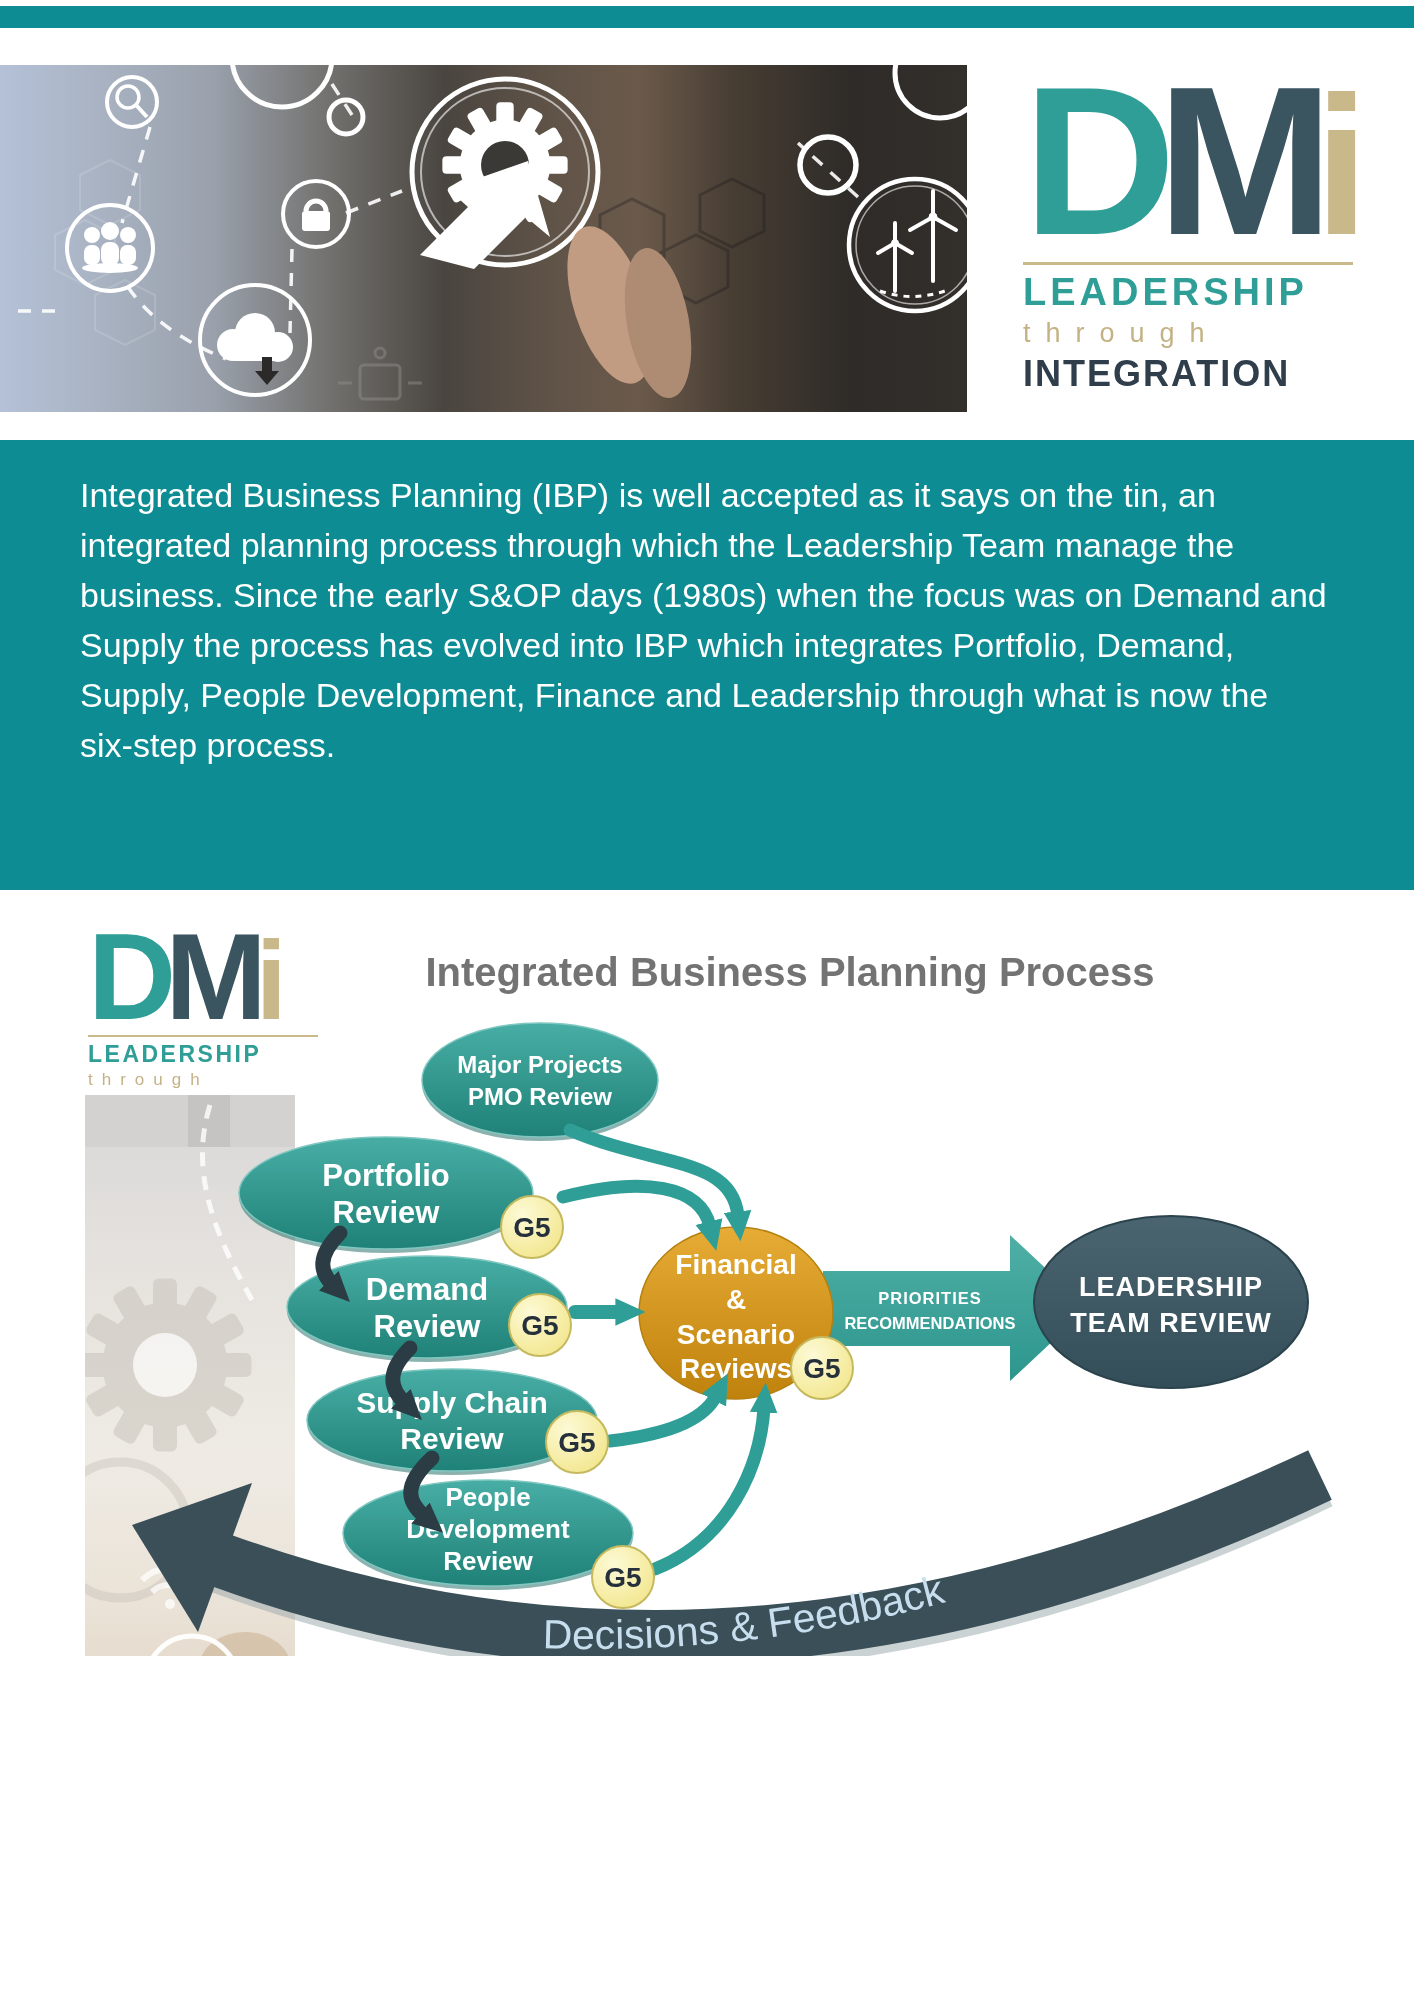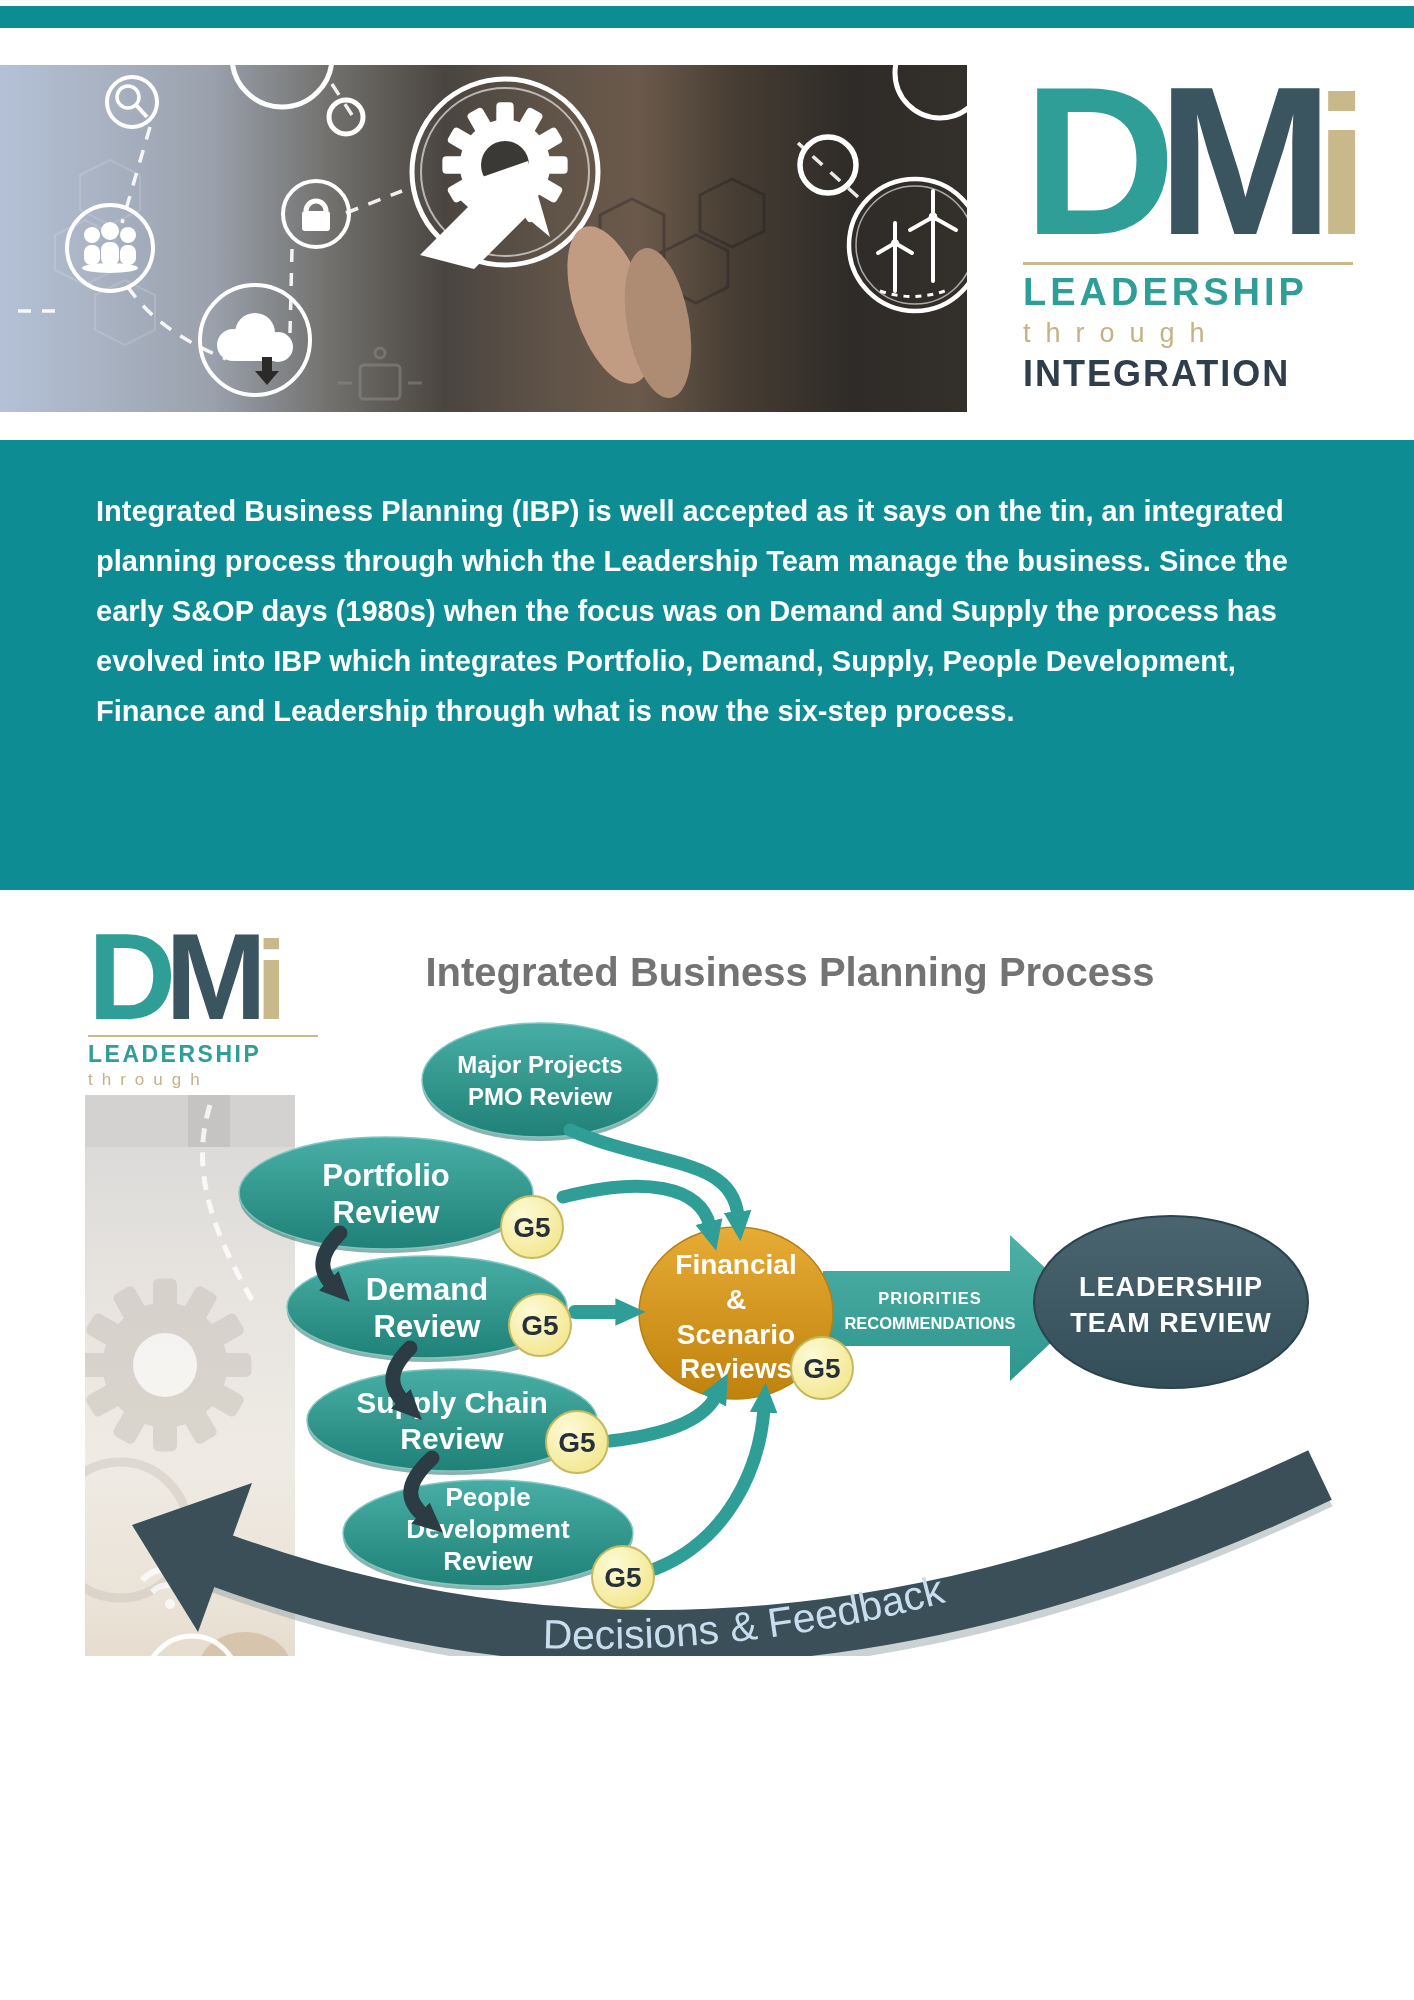--- a/index.html
+++ b/index.html
@@ -37,21 +37,21 @@
   .brand-sm .brand-rule{height:2px;margin:5px 0 4px;}
   .brand-sm .brand-leadership{font-size:23px;letter-spacing:2.5px;}
   .brand-sm .brand-through{font-size:17px;letter-spacing:9px;margin-top:2px;}
   .brand-sm .brand-integration{font-size:23px;letter-spacing:1.5px;margin-top:2px;
       border-bottom:3px solid #3A4A52;padding-bottom:5px;display:inline-block;}
 
   
   .intro{position:absolute;left:0;top:440px;width:1414px;height:450px;background:#0E8C93;
          color:#FFFFFF;box-sizing:border-box;padding:30px 80px 0 80px;}
   .intro-heading{font-size:34px;font-weight:bold;margin:0 0 80px 0;}
-  .intro-paragraph{font-size:29px;font-weight:bold;line-height:50px;width:1250px;margin:16px;}
+  .intro-paragraph{font-size:34px;font-weight:normal;line-height:50px;width:1250px;margin:0;}
 
   
   .diagram{position:absolute;left:70px;top:920px;width:1276px;height:860px;z-index:2;}
   .diagram-title{position:absolute;left:220px;top:30px;width:1000px;text-align:center;
                  font-size:40px;font-weight:bold;color:#737373;}
   .diagram-svg{position:absolute;left:0;top:0;}
 
   
   .tanbar{position:absolute;left:83px;top:1702px;width:1240px;height:85px;background:#C6B591;z-index:3;}
   .tan-leadership{position:absolute;left:70px;top:18px;font-size:47px;font-weight:bold;

